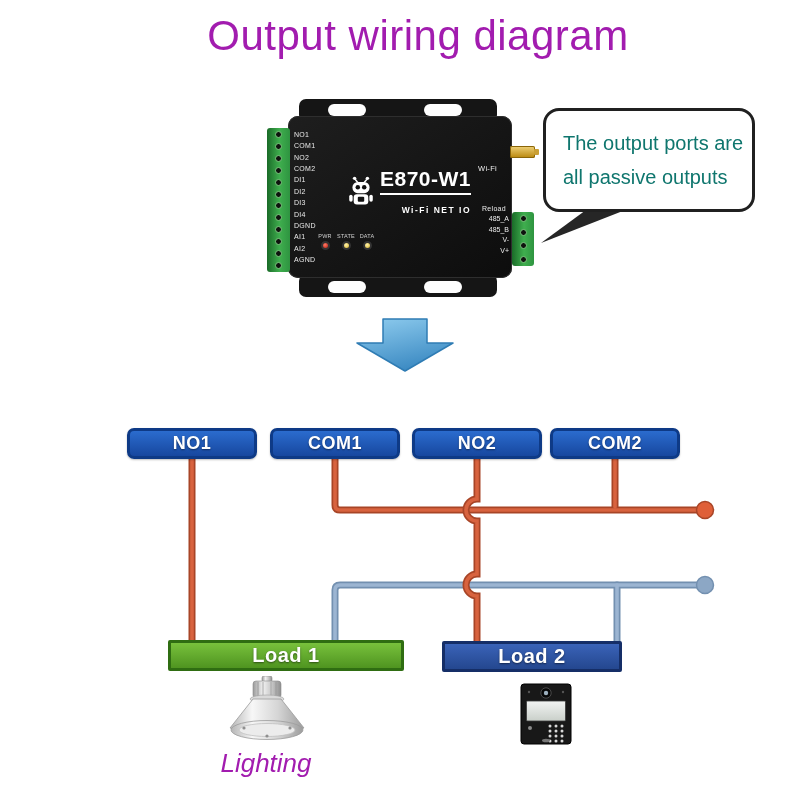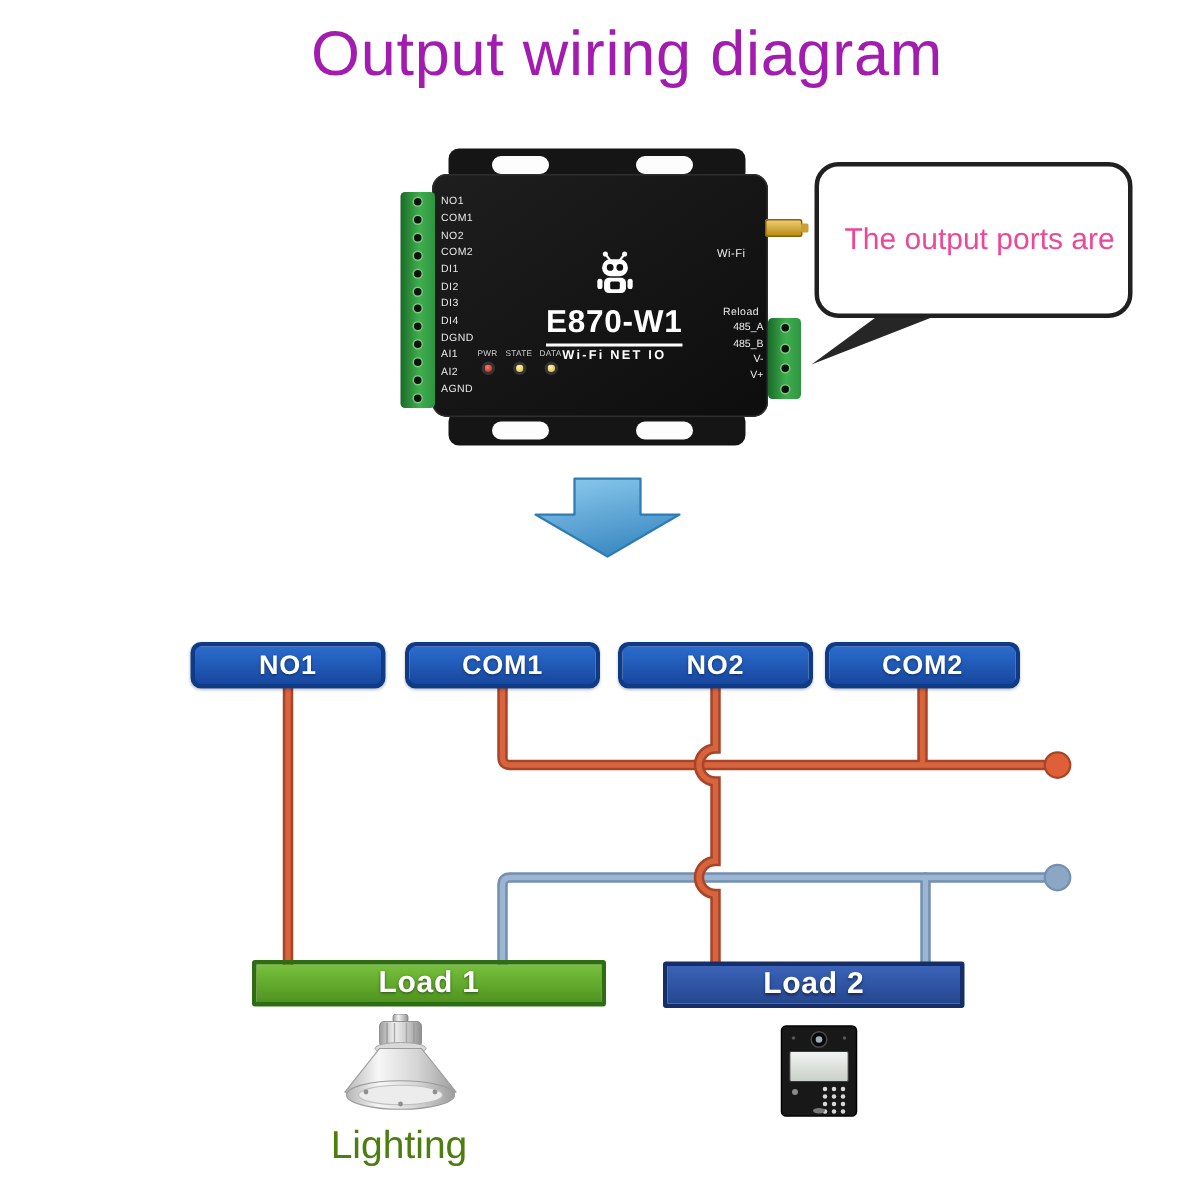--- a/index.html
+++ b/index.html
@@ -12,51 +12,51 @@
   
   .bracket{background:#151515;border-radius:7px;}
   .hole{position:absolute;background:#fdfdfd;border-radius:7px;width:38px;height:12px;top:5px;}
   .dev-body{left:288px;top:116px;width:224px;height:162px;background:linear-gradient(145deg,#1e1e1e,#0d0d0d);
             border-radius:10px;box-shadow:inset 0 0 0 1px #2e2e2e;}
   .tblock{background:linear-gradient(90deg,#1a6b28,#3fae4e 55%,#2e9440);border-radius:3px;
           display:flex;flex-direction:column;justify-content:space-between;align-items:center;padding:3px 0;}
   .tdot{width:7px;height:7px;border-radius:50%;background:#0e130e;border:1.5px solid #7cc97f;box-sizing:border-box;}
   .tlabels{display:flex;flex-direction:column;justify-content:space-between;color:#e9e9e9;
            font-size:7px;line-height:7px;letter-spacing:.3px;}
-  .logo{left:364px;top:167px;display:flex;align-items:center;gap:6px;color:#fff;flex-direction:column;}
+  .logo{left:348px;top:167px;display:flex;align-items:center;gap:6px;color:#fff;}
   .model{font-size:21px;font-weight:700;letter-spacing:.5px;}
-  .logo-sub{border-top:2px solid #fff;margin-top:2px;padding-top:0;font-size:8.5px;font-weight:700;
-            letter-spacing:1.5px;text-align:center;}
+  .logo-sub{border-top:2px solid #fff;margin-top:2px;padding-top:10px;font-size:8.5px;font-weight:700;
+            letter-spacing:1.5px;text-align:right;}
   .leds{left:316px;top:233px;display:flex;gap:3px;}
   .led-col{width:18px;display:flex;flex-direction:column;align-items:center;gap:2px;}
   .led-label{font-size:5.5px;color:#cfcfcf;letter-spacing:.2px;}
   .led{width:9px;height:9px;border-radius:50%;border:2px solid #333;box-sizing:border-box;}
   .led-red{background:radial-gradient(circle at 40% 35%,#ff7a66,#b81f12);}
   .led-yel{background:radial-gradient(circle at 40% 35%,#fff3b0,#d8b428);}
   .small-wht{color:#ececec;font-size:7.5px;letter-spacing:.3px;margin-top:16px;}
   .rlabels{left:452px;top:214px;width:57px;text-align:right;color:#ececec;font-size:7px;line-height:10.6px;}
   .antenna{left:510px;top:146px;width:25px;height:12px;border-radius:2px;
            background:linear-gradient(180deg,#f0d27a,#b8860b);box-shadow:inset 0 0 0 1px #8a6508;}
   .antenna:after{content:"";position:absolute;right:-4px;top:3px;width:5px;height:6px;background:#caa035;border-radius:1px;}
   
   .callout{left:543px;top:108px;width:212px;height:104px;background:#fff;border:3.5px solid #202020;
            border-radius:16px;box-sizing:border-box;display:flex;flex-direction:column;justify-content:center;
-           padding-left:17px;font-size:20px;color:#ec4899;font-weight:500;line-height:1.7;}
+           padding-left:17px;font-size:20px;color:#0f766e;font-weight:500;line-height:1.7;}
   
   .port{top:428px;height:31px;border-radius:7px;box-sizing:border-box;border:3px solid #0e3a86;
         background:linear-gradient(180deg,#2b6cce,#17479f);color:#fff;font-size:18px;font-weight:700;
         display:flex;align-items:center;justify-content:center;letter-spacing:.5px;
         text-shadow:0 1px 2px rgba(0,0,0,.45);box-shadow:0 1px 2px rgba(0,0,0,.25);}
   
   .load{height:31px;box-sizing:border-box;display:flex;align-items:center;justify-content:center;
         color:#fff;font-size:20px;font-weight:700;letter-spacing:.5px;border-radius:2px;
         text-shadow:0 1px 2px rgba(0,0,0,.5);}
   .load1{left:168px;top:640px;width:236px;background:linear-gradient(180deg,#78c13c,#4f9420);border:3px solid #2f6d12;}
-  .load2{left:442px;top:641px;width:201px;background:linear-gradient(180deg,#3a63b8,#24478f);border:3px solid #152e67;}
-  .caption{font-size:26px;color:#4d7c0f;text-align:center;}
+  .load2{left:442px;top:641px;width:180px;background:linear-gradient(180deg,#3a63b8,#24478f);border:3px solid #152e67;}
+  .caption{font-size:26px;color:#a21caf;text-align:center;font-style:italic;}
   .overlay{left:0;top:0;pointer-events:none;}
 </style>
 </head>
 <body>
 
 <div class="stage">
 
   <div class="abs title">Output wiring diagram</div>
 
   <div class="abs bracket" style="left:299px;top:99px;width:198px;height:23px;">
@@ -177,20 +177,21 @@
       <path d="M335 455 L335 505 Q335 510 340 510 L698 510" stroke="#d8633f" stroke-width="3.6"></path>
       <path d="M615 455 L615 507" stroke="#d8633f" stroke-width="3.6"></path>
       <path d="M477 455 L477 499 A11 11 0 1 0 477 521 L477 574 A11 11 0 1 0 477 596 L477 650" stroke="#a84527" stroke-width="7"></path>
       <path d="M477 455 L477 499 A11 11 0 1 0 477 521 L477 574 A11 11 0 1 0 477 596 L477 650" stroke="#d8633f" stroke-width="3.6"></path>
     </g>
     <circle cx="705" cy="510" r="8.5" fill="#df5f38" stroke="#a84527" stroke-width="1.5"></circle>
   </svg>
 
   <div class="abs callout">
     <div>The output ports are</div>
+    <div>all passive outputs</div>
   </div>
 
   <div class="abs port" style="left:127px;width:130px;">NO1</div>
   <div class="abs port" style="left:270px;width:130px;">COM1</div>
   <div class="abs port" style="left:412px;width:130px;">NO2</div>
   <div class="abs port" style="left:550px;width:130px;">COM2</div>
 
   <div class="abs load load1">Load 1</div>
   <div class="abs load load2">Load 2</div>
 

